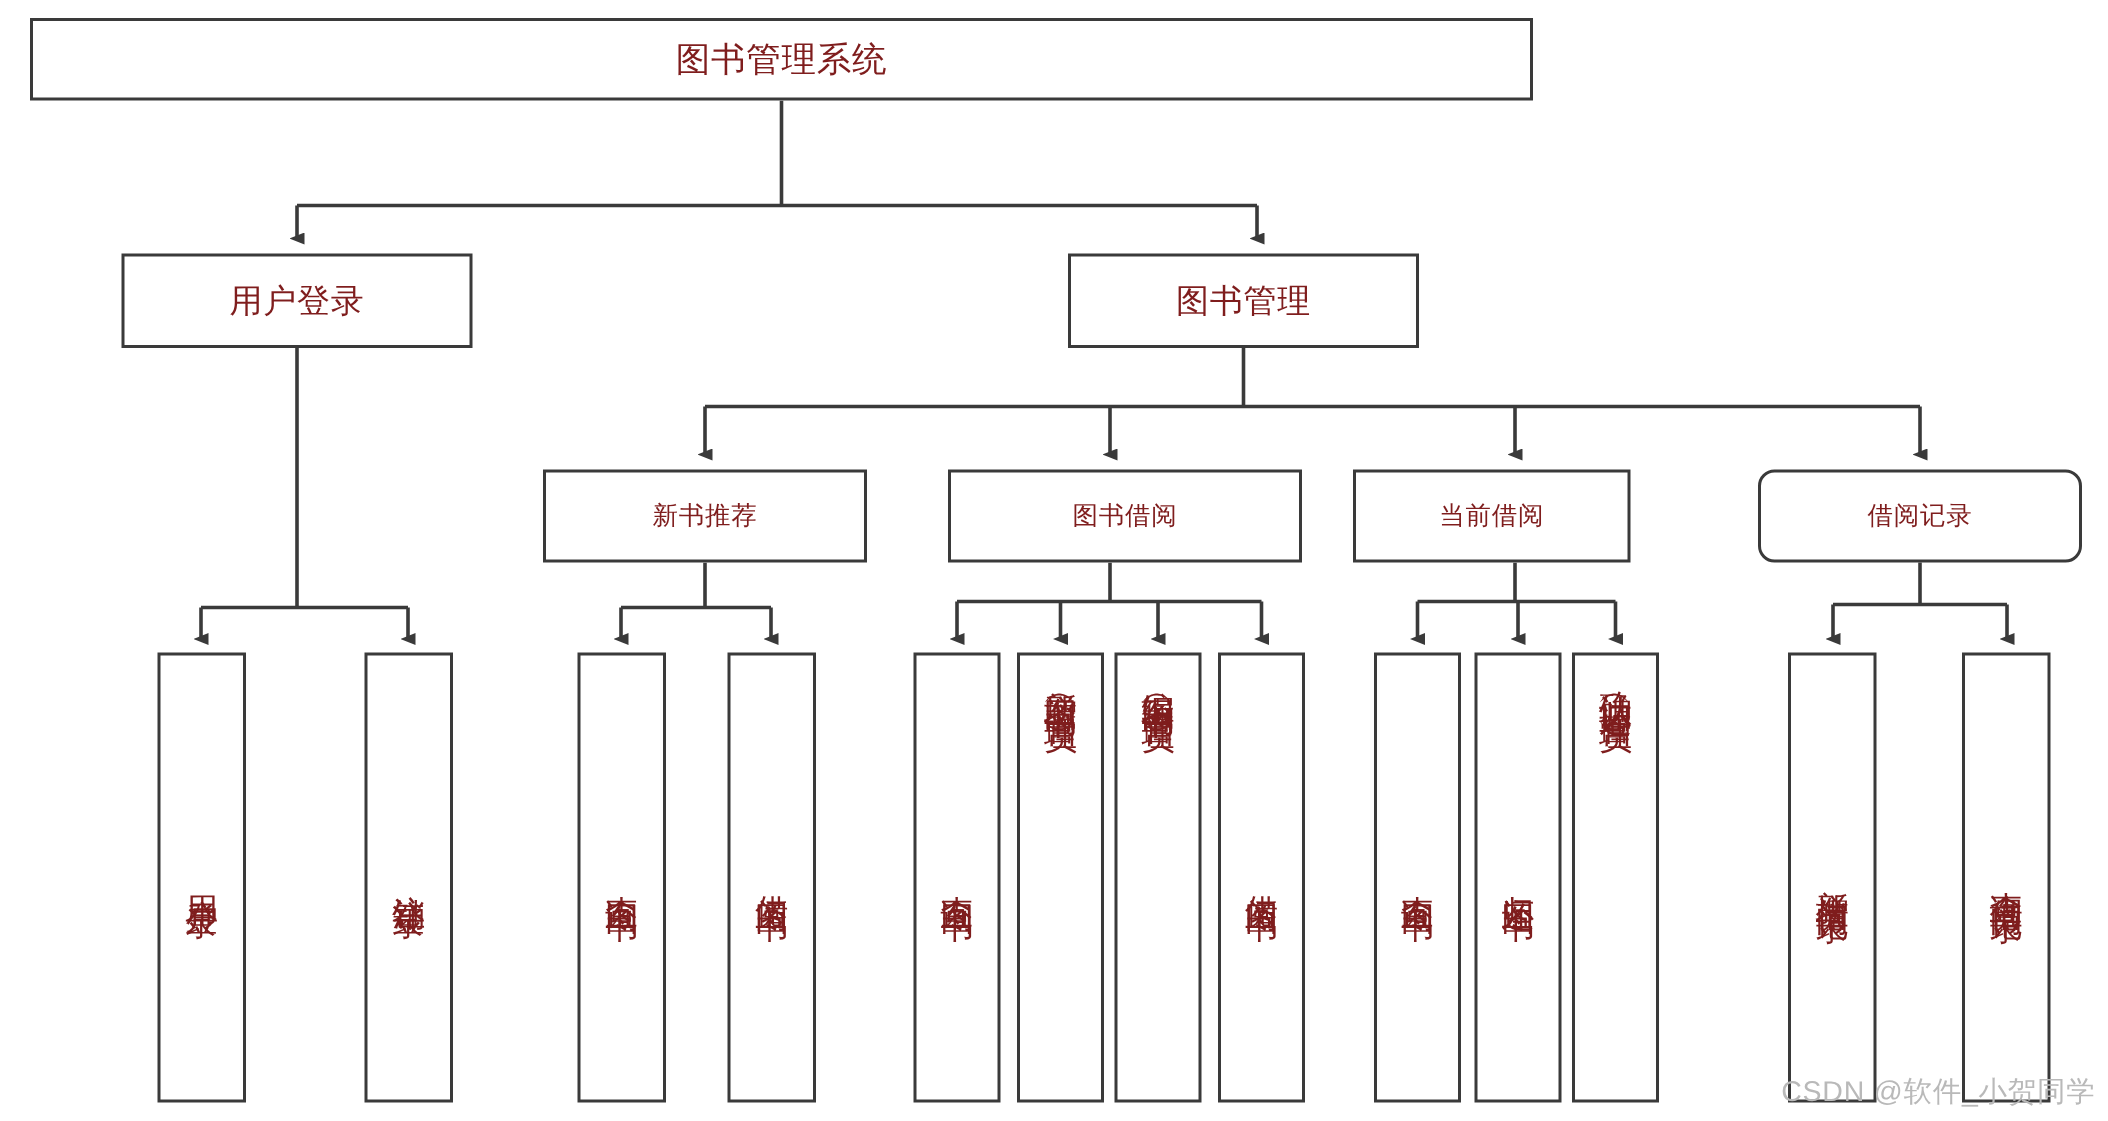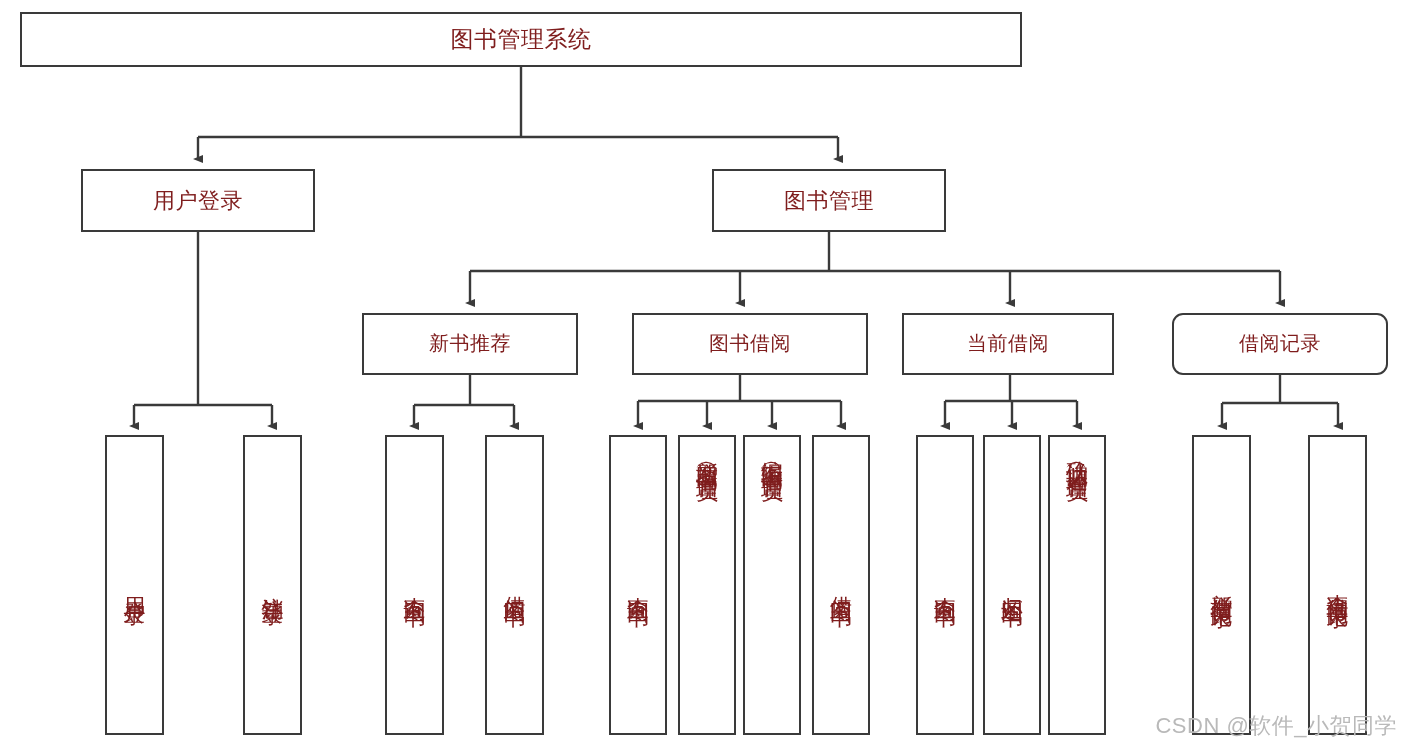--- a/index.html
+++ b/index.html
@@ -22,41 +22,41 @@
     color:#7f1d1d;
     z-index:5;
   }
   .node .label{
     text-align:center;
     line-height:1.18;
     letter-spacing:0.5px;
   }
   .node.root{font-size:23px;}
   .node.lvl2{font-size:22px;}
-  .node.lvl3{font-size:20px;}
+  .node.lvl3{font-size:17px;}
   .node.leaf{
     font-size:22px;
     align-items:flex-start;
     padding-top:6px;
   }
   .node.leaf .label{
     writing-mode:vertical-rl;
     text-orientation:upright;
     line-height:1.0;
     letter-spacing:3px;
     white-space:nowrap;
   }
   .node.leaf.top-aligned{align-items:flex-start;}
   .node.leaf.mid-aligned{align-items:center;padding-top:0;}
   svg#edges{position:absolute;left:0;top:0;width:1405px;height:747px;z-index:1;pointer-events:none;}
   #watermark{
     position:absolute;
     right:8px;
     bottom:6px;
-    font-size:22px;
+    font-size:19px;
     color:#b9b9b9;
     z-index:20;
     letter-spacing:0.5px;
     font-family:"Liberation Sans","DejaVu Sans",sans-serif;
   }
 </style>
 </head>
 <body>
 
 <div id="diagram">
@@ -121,21 +121,21 @@
   <div class="node lvl2" style="left:712px;top:169px;width:234px;height:63px;">
     <span class="label">图书管理</span>
   </div>
 
   <div class="node lvl3" style="left:362px;top:313px;width:216px;height:62px;">
     <span class="label">新书推荐</span>
   </div>
   <div class="node lvl3" style="left:632px;top:313px;width:236px;height:62px;">
     <span class="label">图书借阅</span>
   </div>
-  <div class="node lvl3" style="left:902px;top:313px;width:212px;height:62px;font-family:Liberation Serif, serif;">
+  <div class="node lvl3" style="left:902px;top:313px;width:185px;height:62px;font-family:Liberation Serif, serif;">
     <span class="label">当前借阅</span>
   </div>
   <div class="node lvl3" style="left:1172px;top:313px;width:216px;height:62px;border-radius:11px;">
     <span class="label">借阅记录</span>
   </div>
 
   <div class="node leaf mid-aligned" style="left:105px;top:435px;width:59px;height:300px;">
     <span class="label">用户登录</span>
   </div>
   <div class="node leaf mid-aligned" style="left:243px;top:435px;width:59px;height:300px;">

